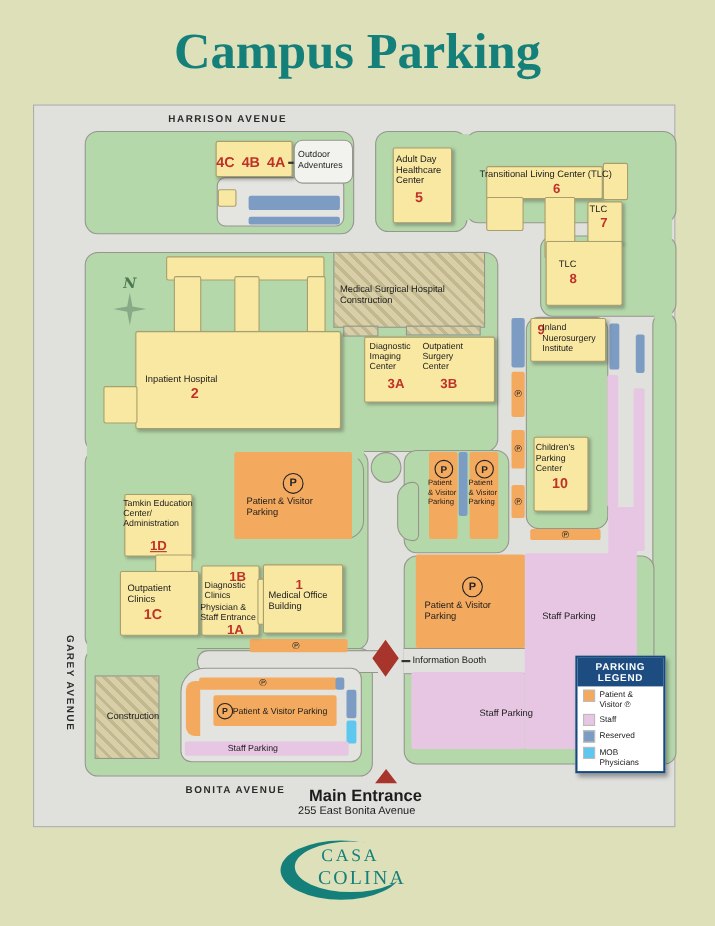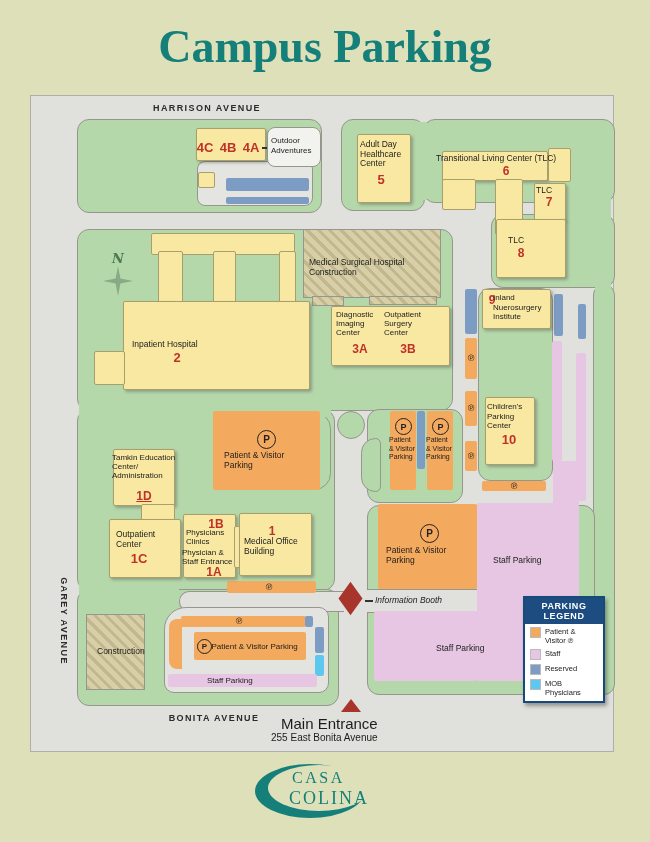--- a/index.html
+++ b/index.html
@@ -12,21 +12,21 @@
   .bld{position:absolute;background:#f8e8a2;border:1px solid #a89f6d;border-radius:2px;}
   .shadow{box-shadow:2px 2px 3px rgba(60,60,60,.35);}
   .hatch{position:absolute;background:repeating-linear-gradient(45deg,#c2b88d 0 3px,#d8cfa8 3px 8px);border:1px solid #96968e;}
   .park{position:absolute;border-radius:2px;}
   .orange{background:#f4aa5e;}
   .pink{background:#e6c6e2;}
   .blue{background:#7d9cc3;}
   .ltblue{background:#5ec7ef;}
   .greybox{position:absolute;background:#e4e4e1;border:1px solid #96968e;border-radius:8px;}
   .lbl{position:absolute;font-size:8.5px;line-height:9.5px;color:#1c1c1c;text-align:left;transform:translate(-50%,0);}
-  .lbll{position:absolute;font-size:8.5px;line-height:9.5px;color:#1c1c1c;font-style:italic;}
+  .lbll{position:absolute;font-size:8.5px;line-height:9.5px;color:#1c1c1c;}
   .num{position:absolute;font-weight:bold;font-size:12px;color:#c03227;transform:translate(-50%,0);text-align:center;}
   .big{font-size:13px;}
   .street{position:absolute;font-weight:bold;font-size:9px;letter-spacing:1.4px;color:#2b2b2b;transform:translate(-50%,0);white-space:nowrap;}
   .pcirc{position:absolute;border:1.4px solid #222;border-radius:50%;display:flex;align-items:center;justify-content:center;font-weight:bold;color:#222;background:transparent;}
   .psym{position:absolute;font-size:9px;color:#222;transform:translate(-50%,-50%);}
   .diamond{position:absolute;background:#a8352c;transform:scaleY(1.4) rotate(45deg);}
   .tri{position:absolute;width:0;height:0;border-left:10px solid transparent;border-right:10px solid transparent;border-bottom:13px solid #a8352c;}
   .legend{position:absolute;left:492px;top:500px;width:82px;background:#fff;border:2px solid #16497c;box-shadow:2px 3px 4px rgba(0,0,0,.35);box-sizing:border-box;}
   .legend-h{background:#1d4d80;color:#fff;font-weight:bold;font-size:9px;line-height:10px;text-align:center;letter-spacing:.6px;padding:3px 8px;}
   .legend-row{display:flex;align-items:flex-start;padding:3px 4px 1px 5px;}
@@ -171,26 +171,26 @@
     <div class="lbl" style="left:440px;top:548px;width:70px;">Staff Parking</div>
 
     <div class="park orange" style="left:196px;top:485px;width:89px;height:12px;"></div>
     <div class="psym" style="left:238px;top:491px;">℗</div>
 
     <div class="bld shadow" style="left:82px;top:353px;width:60px;height:55px;"></div>
     <div class="bld" style="left:110px;top:408px;width:32px;height:22px;"></div>
     <div class="lbl" style="left:113px;top:357px;width:64px;font-size:8px;line-height:9px;">Tamkin Education Center/ Administration</div>
     <div class="num" style="left:113px;top:393px;text-decoration:underline;">1D</div>
     <div class="bld shadow" style="left:78px;top:423px;width:70px;height:57px;"></div>
-    <div class="lbl" style="left:108px;top:434px;width:46px;">Outpatient Center</div>
+    <div class="lbl" style="left:108px;top:434px;width:46px;">Outpatient Clinics</div>
     <div class="num big" style="left:108px;top:455px;">1C</div>
     <div class="bld shadow" style="left:152px;top:418px;width:51px;height:62px;"></div>
     <div class="bld" style="left:203px;top:430px;width:5px;height:40px;"></div>
     <div class="num" style="left:185px;top:421px;">1B</div>
-    <div class="lbl" style="left:177px;top:432px;width:44px;font-size:8px;line-height:9px;">Physicians Clinics</div>
+    <div class="lbl" style="left:177px;top:432px;width:44px;font-size:8px;line-height:9px;">Diagnostic Clinics</div>
     <div class="lbl" style="left:177px;top:452px;width:52px;font-size:8px;line-height:9px;">Physician &amp; Staff Entrance</div>
     <div class="num" style="left:183px;top:469px;">1A</div>
     <div class="bld shadow" style="left:208px;top:417px;width:71px;height:61px;"></div>
     <div class="num" style="left:241px;top:428px;">1</div>
     <div class="lbl" style="left:241px;top:441px;width:56px;">Medical Office Building</div>
 
     <div class="greybox" style="left:133px;top:511px;width:163px;height:84px;border-radius:22px 10px 10px 10px;background:#e3e3e0;"></div>
     <div class="park orange" style="left:150px;top:520px;width:125px;height:11px;"></div>
     <div class="psym" style="left:208px;top:525px;">℗</div>
     <div class="park orange" style="left:138px;top:523px;width:13px;height:50px;border-radius:8px 0 0 8px;"></div>
@@ -206,21 +206,21 @@
 
     <div class="street" style="left:176px;top:7px;">HARRISON AVENUE</div>
     <div class="street" style="left:33px;top:525px;transform:translate(-50%,-50%) rotate(90deg);">GAREY AVENUE</div>
     <div class="street" style="left:183px;top:617px;">BONITA AVENUE</div>
 
     <div class="diamond" style="left:311px;top:494px;width:17px;height:17px;"></div>
     <div class="dash" style="left:334px;top:504px;width:8px;"></div>
     <div class="lbll" style="left:344px;top:500px;white-space:nowrap;">Information Booth</div>
 
     <div class="tri" style="left:310px;top:603px;"></div>
-    <div class="lbl" style="left:320px;top:620px;width:140px;font-size:15px;font-weight:normal;line-height:16px;">Main Entrance</div>
+    <div class="lbl" style="left:320px;top:620px;width:140px;font-size:15px;font-weight:bold;line-height:16px;">Main Entrance</div>
     <div class="lbl" style="left:320px;top:637px;width:160px;font-size:10px;">255 East Bonita Avenue</div>
 
     <div class="legend">
       <div class="legend-h">PARKING LEGEND</div>
       <div class="legend-row">
         <div class="chip orange"></div>
         <div class="legend-lab" style="width:50px;">Patient &amp; Visitor ℗</div>
       </div>
       <div class="legend-row">
         <div class="chip pink"></div>

